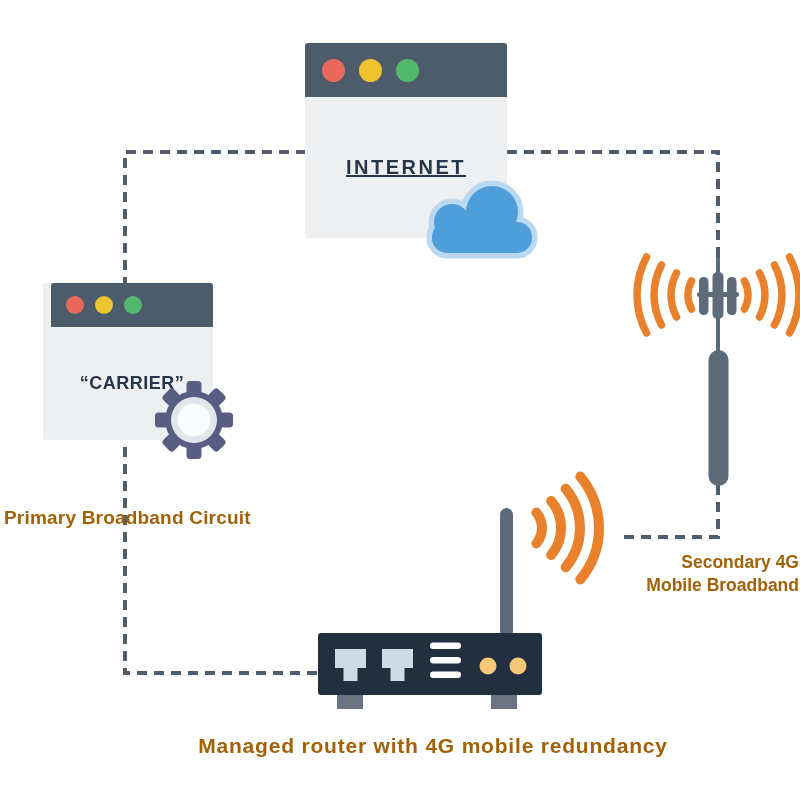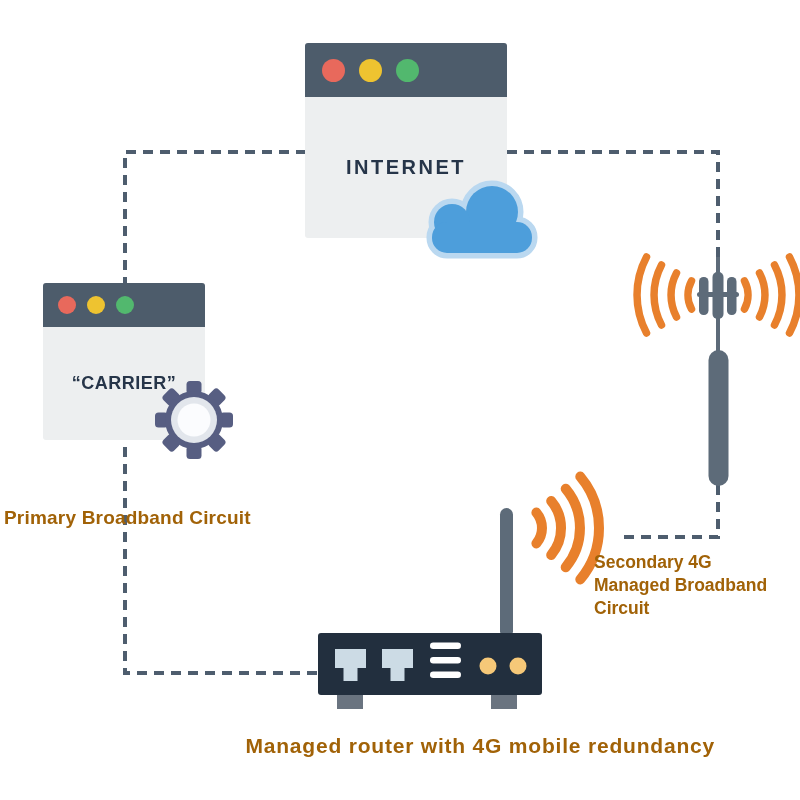--- a/index.html
+++ b/index.html
@@ -20,40 +20,40 @@
   }
   .dot{border-radius:50%;flex:0 0 auto;}
   .win-title{
     display:flex;align-items:center;justify-content:center;
     color:#263549;font-weight:bold;
   }
 
   .win-internet{left:305px;top:43px;width:202px;height:195px;}
   .win-internet .titlebar{height:54px;padding-left:17px;gap:14px;}
   .win-internet .dot{width:23px;height:23px;}
-  .win-internet .win-title{height:141px;padding-bottom:32px;font-size:20px;letter-spacing:2.5px;}
+  .win-internet .win-title{height:141px;padding-bottom:32px;font-size:20px;letter-spacing:2.5px;text-decoration:underline;}
 
-  .win-carrier{left:43px;top:283px;width:162px;height:157px;}
+  .win-carrier{left:43px;top:283px;width:162px;height:157px;padding-left:8px;}
   .win-carrier .titlebar{height:44px;padding-left:15px;gap:11px;}
   .win-carrier .dot{width:18px;height:18px;}
   .win-carrier .win-title{height:113px;padding-bottom:36px;font-size:18px;letter-spacing:0.5px;}
 
   .dot-red{background:#e8695c;}
   .dot-yellow{background:#eec330;}
   .dot-green{background:#52b86e;}
 
   
   .lbl{position:absolute;z-index:4;color:#a16207;font-weight:bold;}
   .lbl-primary{left:4px;top:507px;font-size:19px;letter-spacing:0.2px;white-space:nowrap;}
   .lbl-secondary{
-    left:594px;top:551px;width:205px;text-align:left;
+    left:594px;top:551px;width:205px;text-align:right;
     font-size:17.5px;line-height:23px;
   }
   .lbl-caption{
-    left:115px;top:734px;width:600px;text-align:right;
+    left:133px;top:734px;width:600px;text-align:center;
     font-size:21px;letter-spacing:0.8px;white-space:nowrap;
   }
 </style>
 </head>
 <body>
 
 <div class="stage">
 
   <svg class="layer bg-layer" width="800" height="800" viewBox="0 0 800 800">
     <path d="M306 152 H125 V673 H317" fill="none" stroke="#4e5d6e" stroke-width="4" stroke-dasharray="10 7"></path>
@@ -154,19 +154,18 @@
         <circle cx="488" cy="666" r="8.5"></circle>
         <circle cx="518" cy="666" r="8.5"></circle>
       </g>
     </g>
   </svg>
 
   <div class="lbl lbl-primary">Primary Broadband Circuit</div>
 
   <div class="lbl lbl-secondary">
     <div>Secondary 4G</div>
-    <div>Managed Broadband</div>
-    <div>Circuit</div>
+    <div>Mobile Broadband</div>
   </div>
 
   <div class="lbl lbl-caption">Managed router with 4G mobile redundancy</div>
 
 </div>
 
 </body></html>

